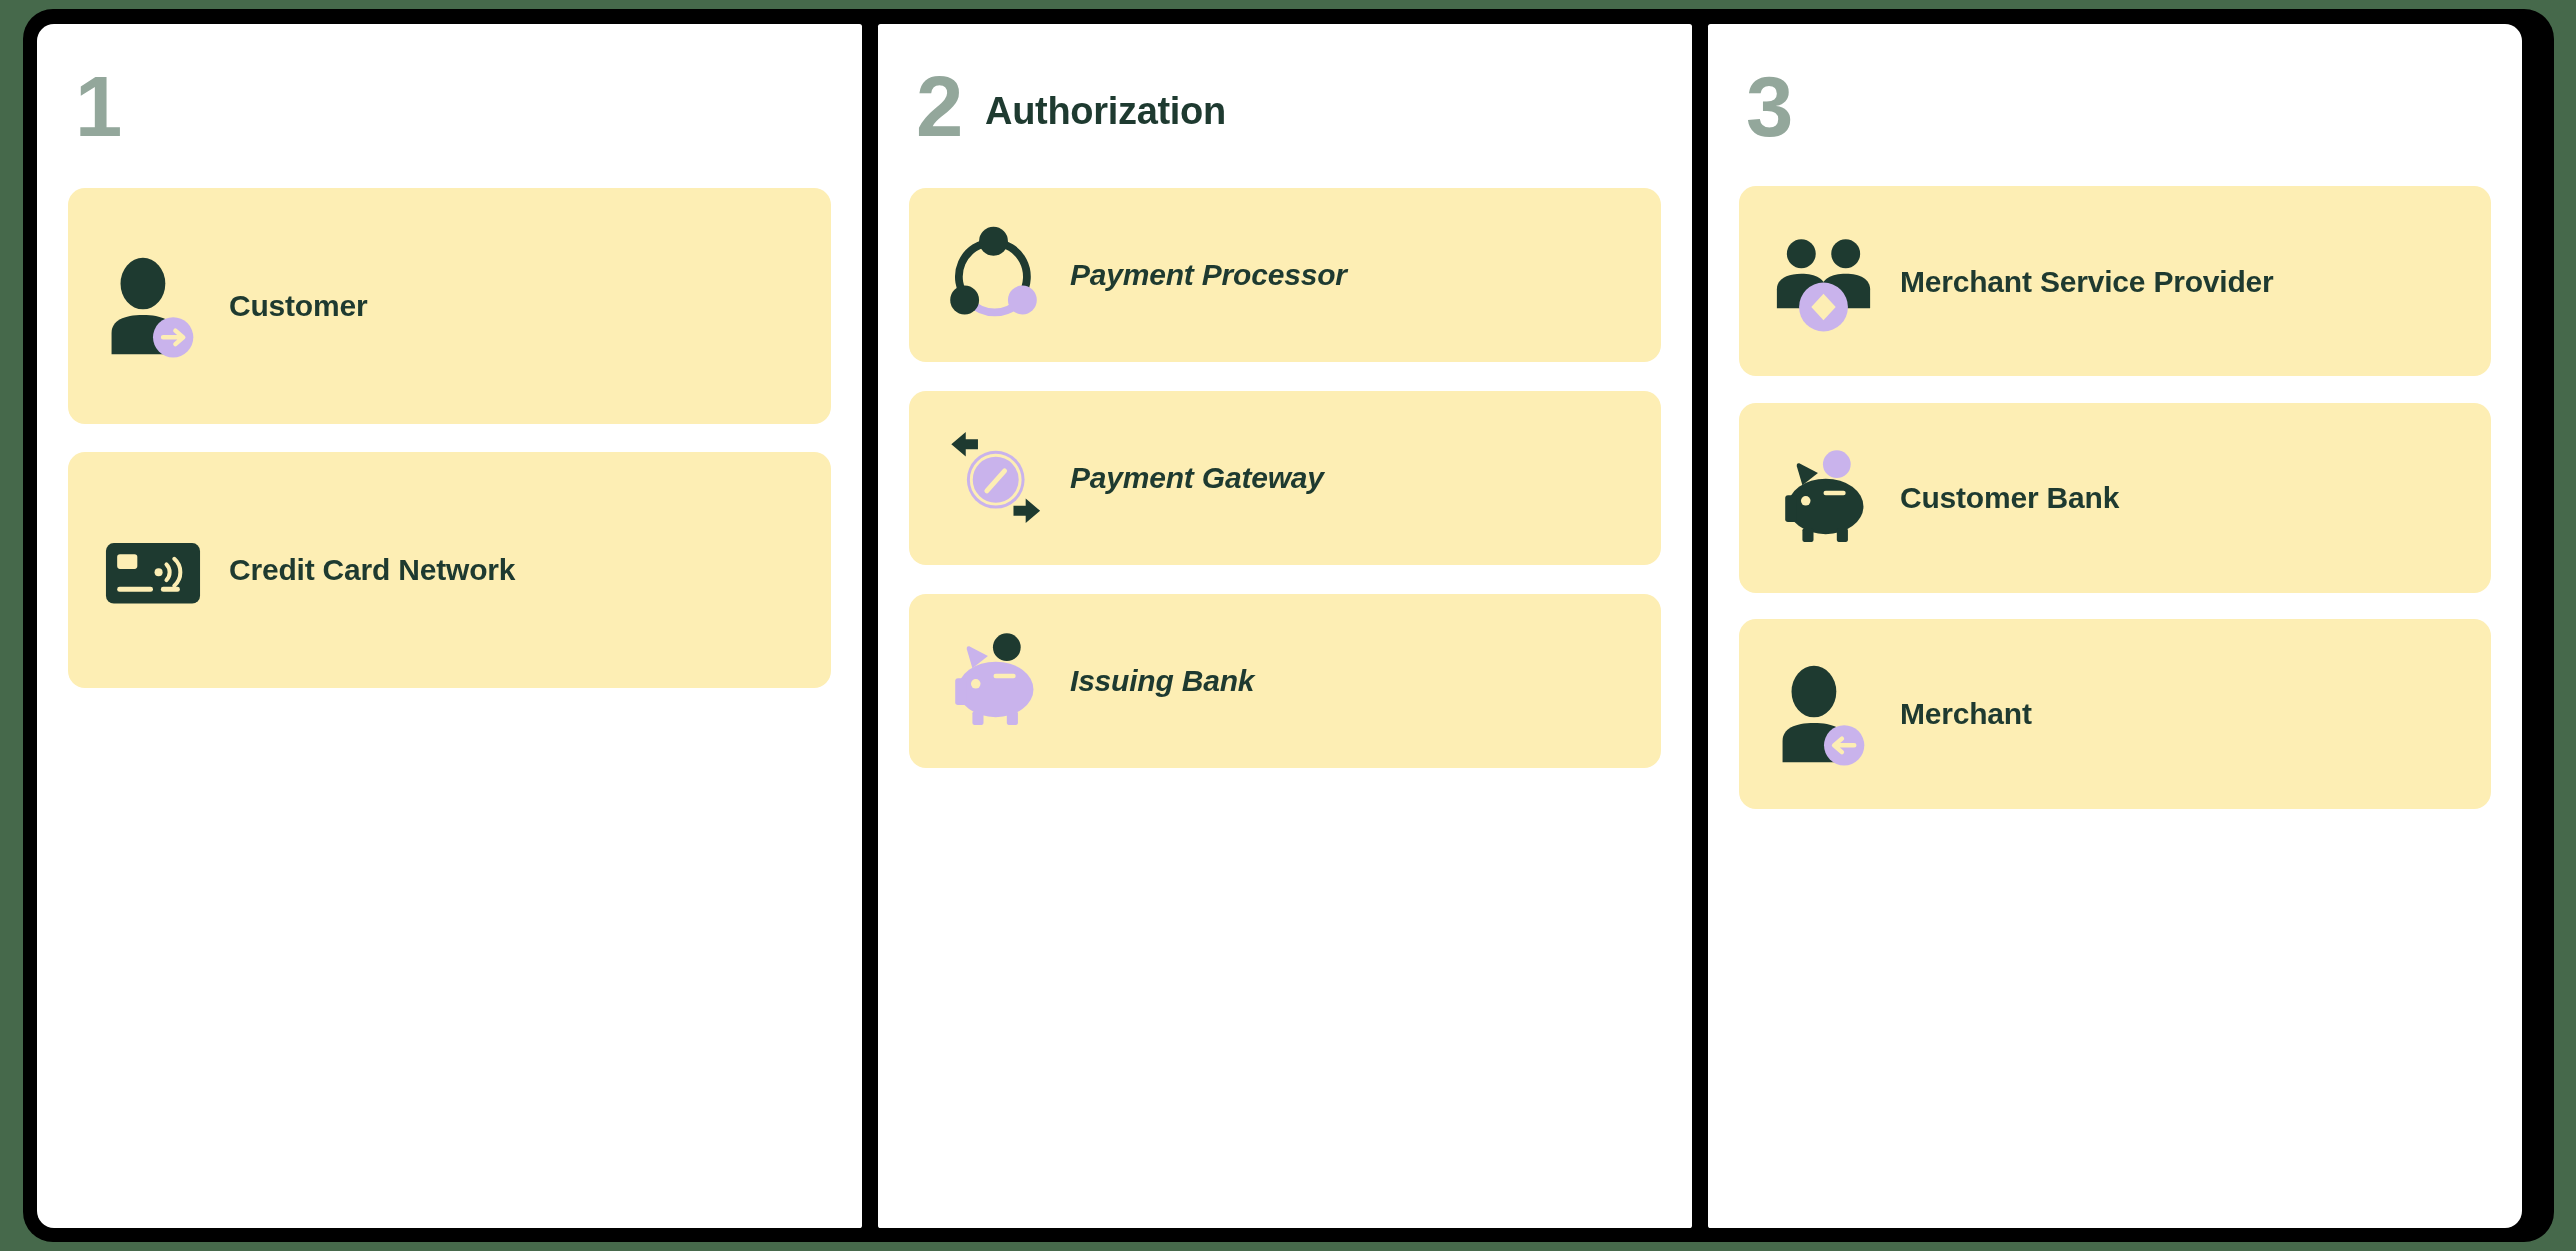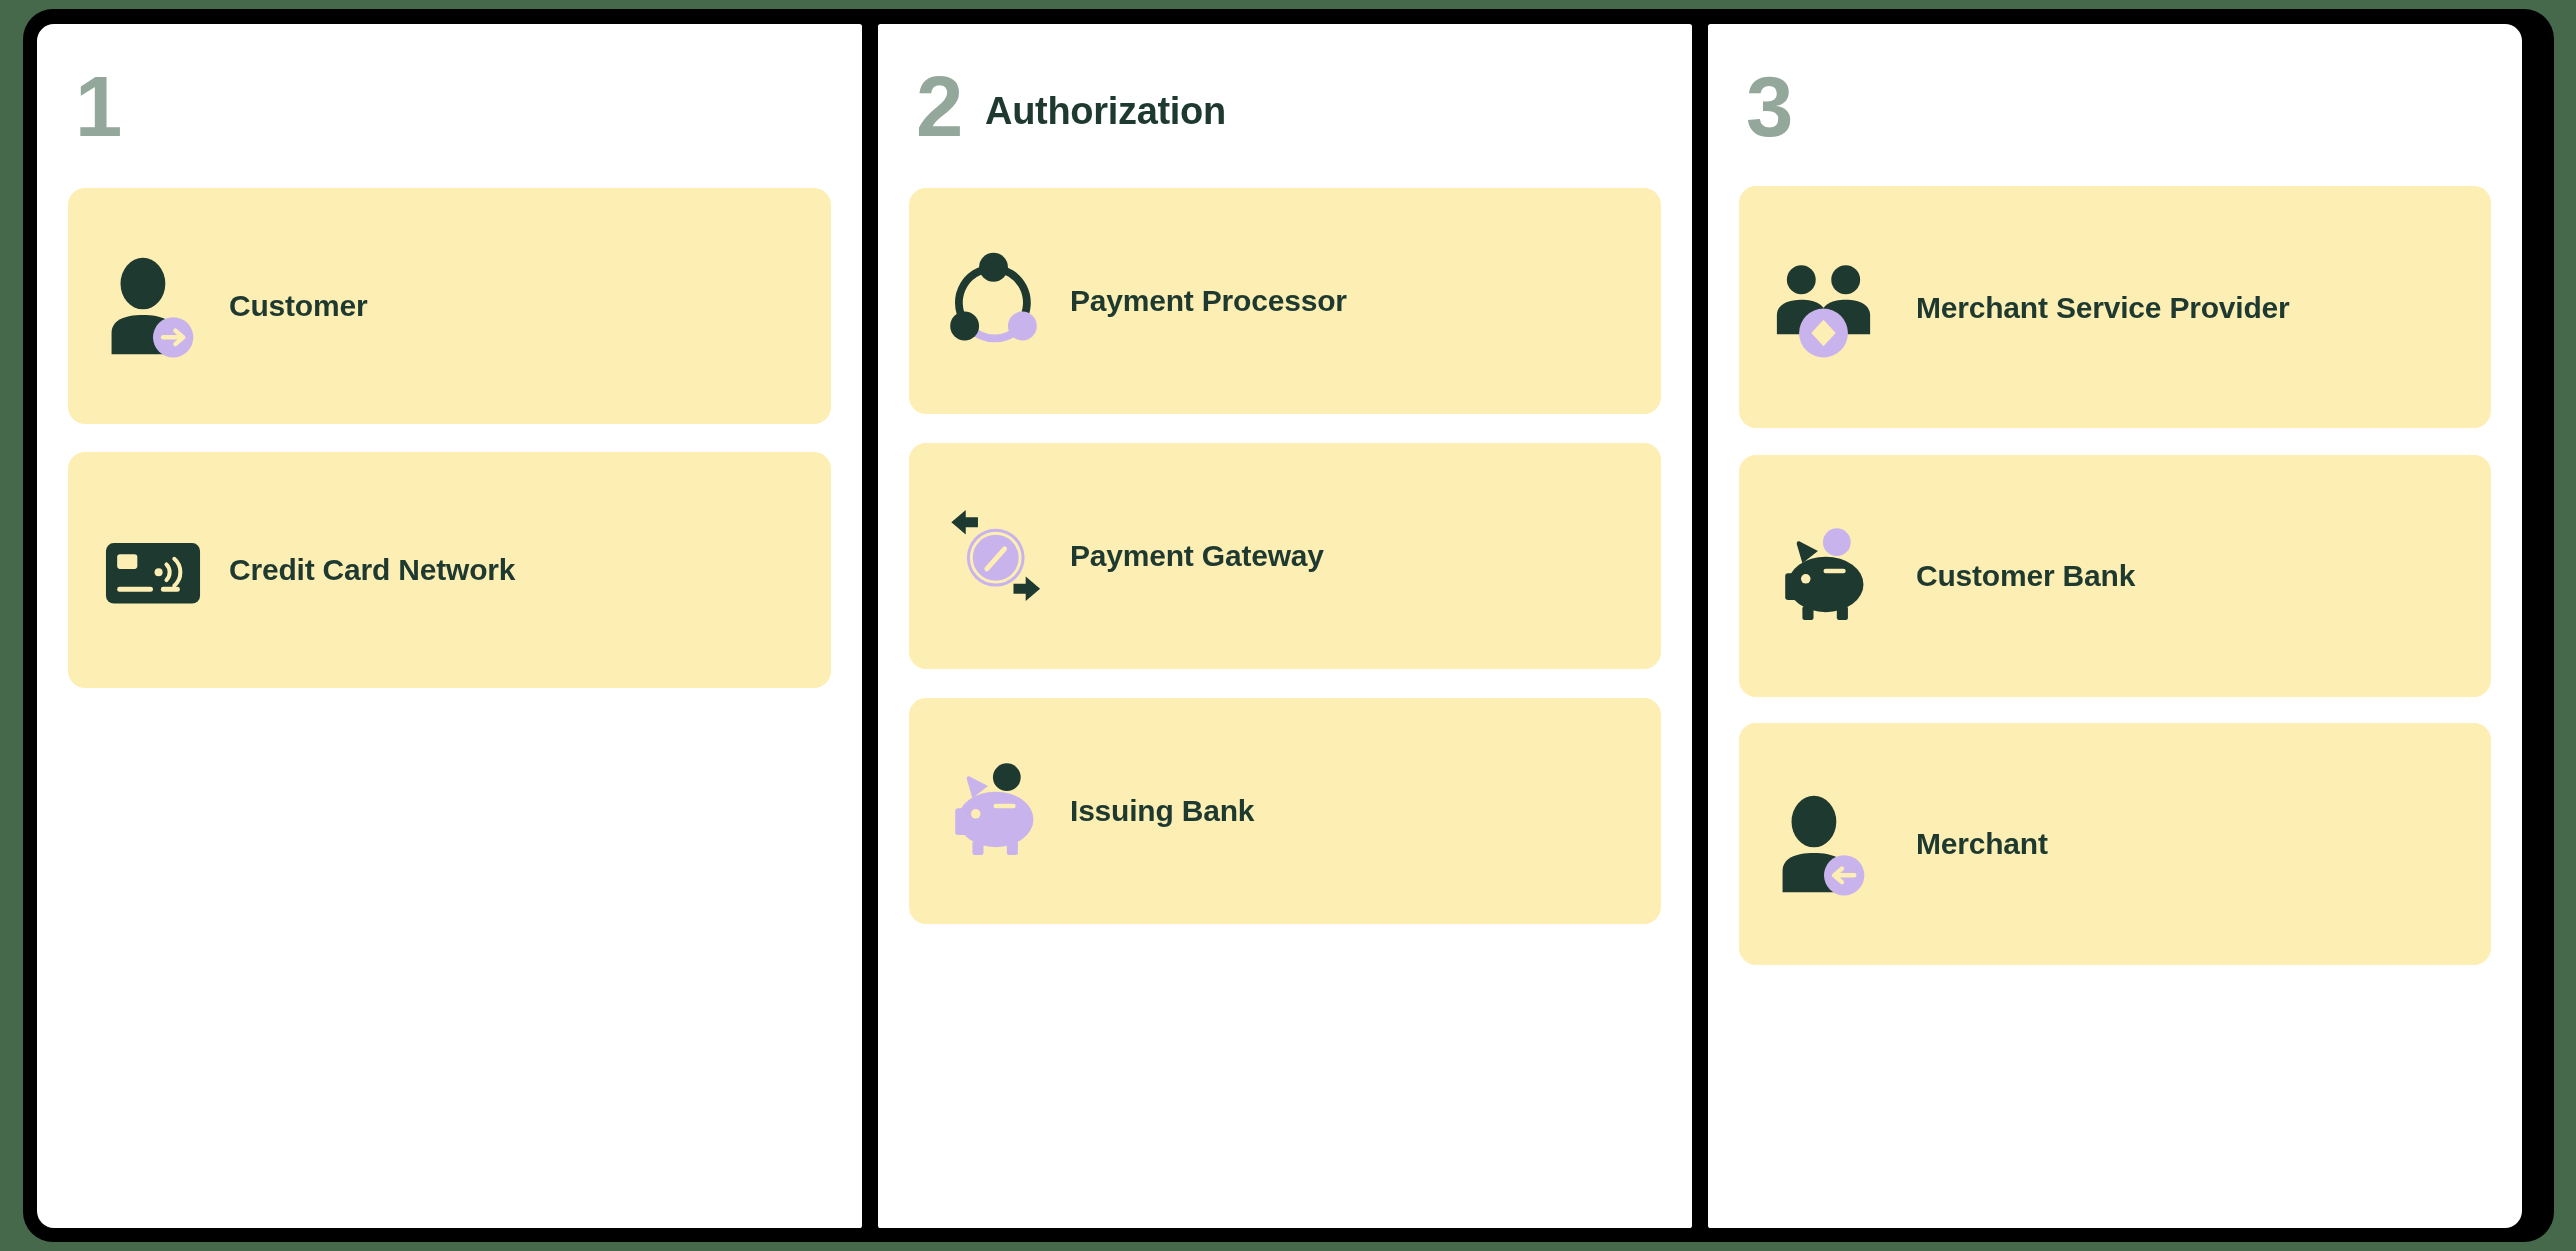--- a/index.html
+++ b/index.html
@@ -90,24 +90,24 @@
   }
   .row {
     background: #FDEEB4;
     border-radius: 17px;
     height: 236px;
     display: flex;
     align-items: center;
     padding-left: 29px;
     box-sizing: border-box;
   }
-  .panel:nth-child(2) .row { height: 226px; }
+  .panel:nth-child(2) .row { height: 174px; font-style: italic; }
   .panel:nth-child(2) .rows { padding-top: 24px; gap: 29px; }
   .panel:nth-child(3) .rows { padding-top: 22.5px; gap: 26.4px; }
-  .panel:nth-child(3) .row { height: 242px; gap: 16px; }
+  .panel:nth-child(3) .row { height: 190px; }
 
   .row-icon {
     flex: 0 0 auto;
     width: 132px;
     height: 125px;
     display: flex;
     align-items: center;
     justify-content: flex-start;
   }
   .row-label {

